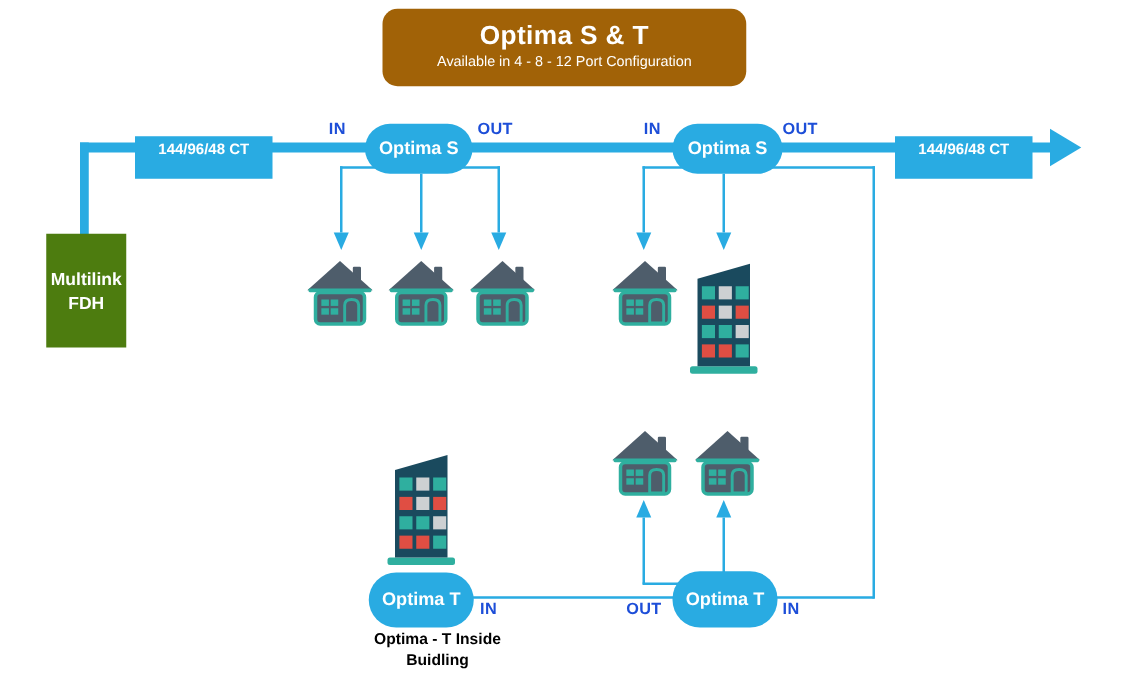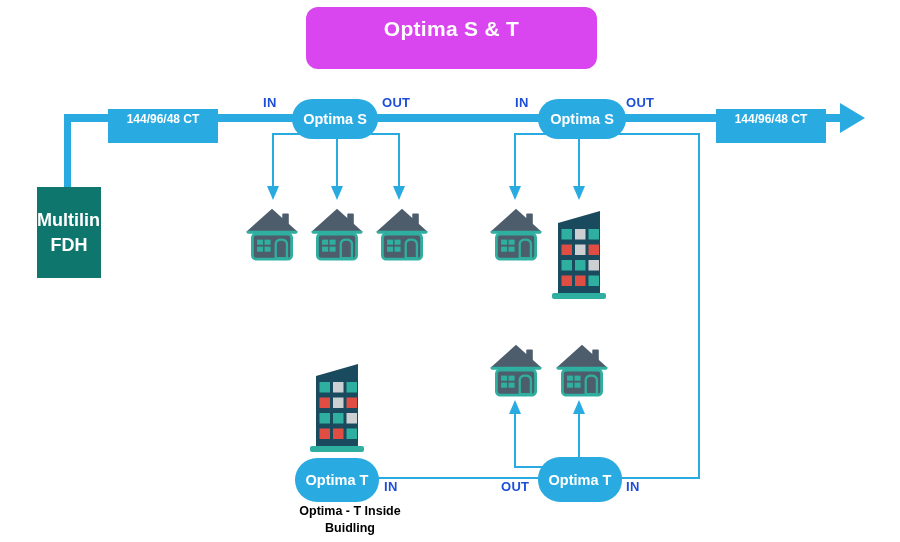--- a/index.html
+++ b/index.html
@@ -1,25 +1,25 @@
 <!DOCTYPE html>
 <html><head>
 <meta charset="utf-8">
 <style>
   html,body{margin:0;padding:0;background:#ffffff;}
   .canvas{position:relative;width:900px;height:542px;background:#ffffff;overflow:hidden;
           font-family:"Liberation Sans", sans-serif;}
   .abs{position:absolute;}
   .pill{background:#29ABE2;border-radius:22px;display:flex;align-items:center;justify-content:center;}
   .pill span{color:#fff;font-weight:bold;font-size:14.5px;}
-  .title-box{background:#d946ef;border-radius:12px;text-align:center;color:#fff;}
+  .title-box{background:#a16207;border-radius:12px;text-align:center;color:#fff;}
   .title-box .t1{font-size:21px;font-weight:bold;margin-top:10px;letter-spacing:.3px;}
   .title-box .t2{font-size:11.5px;margin-top:3px;}
   .ct-box{background:#29ABE2;color:#fff;font-weight:bold;font-size:12px;text-align:center;line-height:20px;height:34px;}
-  .fdh-box{background:#0f766e;color:#fff;font-weight:bold;font-size:18px;text-align:center;
+  .fdh-box{background:#4d7c0f;color:#fff;font-weight:bold;font-size:14px;text-align:center;
            display:flex;flex-direction:column;justify-content:center;line-height:1.35;}
   .line{background:#29ABE2;}
   .inout{color:#1d4ed8;font-weight:bold;font-size:13px;letter-spacing:.3px;}
 
   
   .arr-down{width:0;height:0;border-left:6px solid transparent;border-right:6px solid transparent;border-top:14px solid #29ABE2;}
   .arr-up{width:0;height:0;border-left:6px solid transparent;border-right:6px solid transparent;border-bottom:14px solid #29ABE2;}
   .arr-right{width:0;height:0;border-top:15px solid transparent;border-bottom:15px solid transparent;border-left:25px solid #29ABE2;}
 
   
@@ -32,20 +32,21 @@
 
   .caption{color:#000;font-weight:bold;font-size:12.5px;text-align:center;line-height:1.35;}
 </style>
 </head>
 <body>
 
 <div class="canvas">
 
   <div class="abs title-box" style="left:306px;top:7px;width:291px;height:62px;">
     <div class="t1">Optima S &amp; T</div>
+    <div class="t2">Available in 4 - 8 - 12 Port Configuration</div>
   </div>
 
   <div class="abs line" style="left:64px;top:114px;width:780px;height:8px;"></div>
   <div class="abs line" style="left:64px;top:114px;width:7px;height:74px;"></div>
   <div class="abs arr-right" style="left:840px;top:103px;"></div>
 
   <div class="abs fdh-box" style="left:37px;top:187px;width:64px;height:91px;">
     <div>Multilink</div>
     <div>FDH</div>
   </div>

